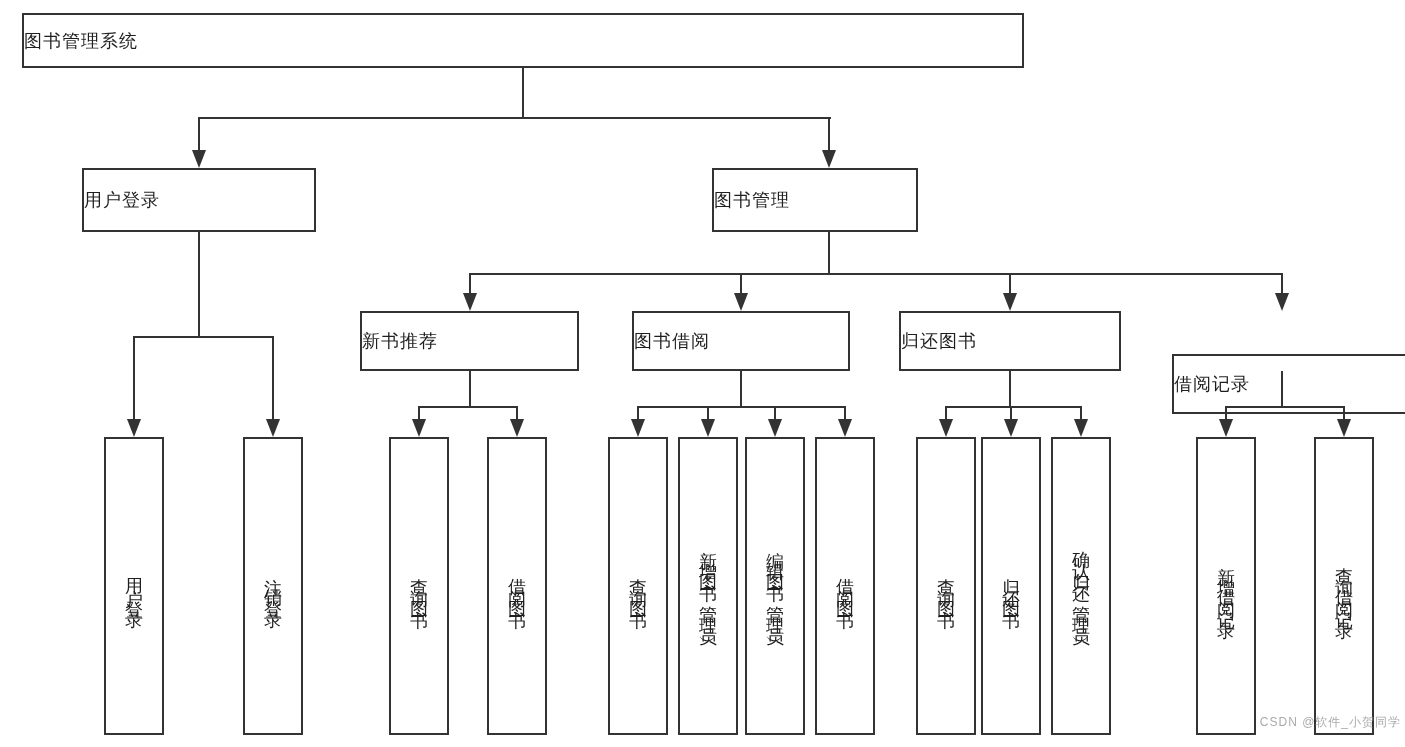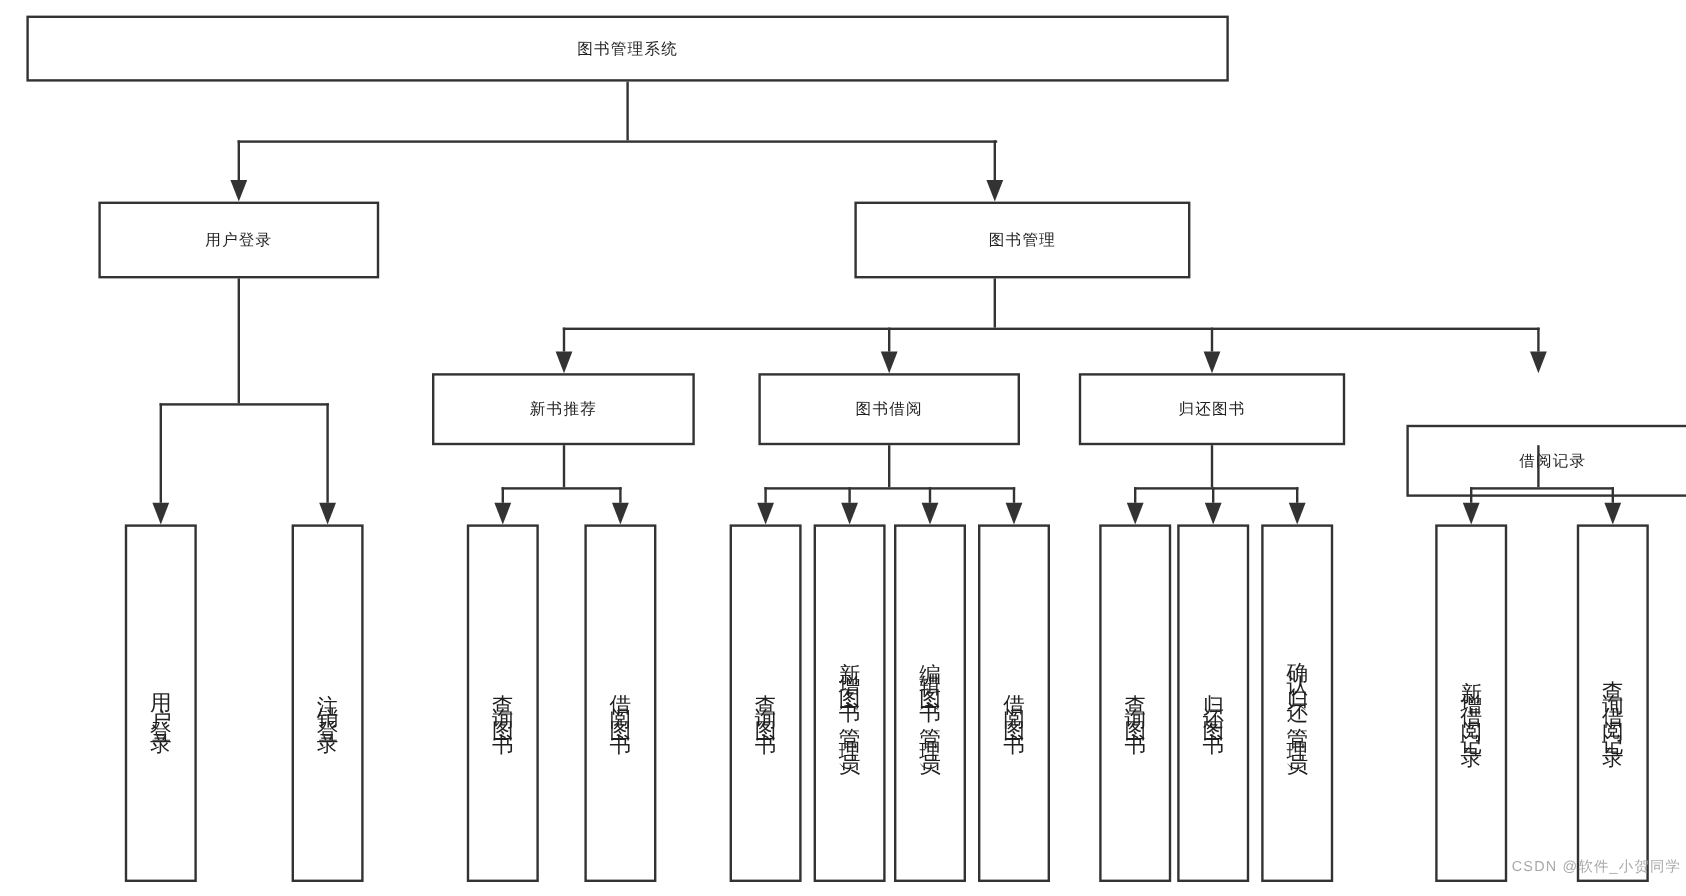--- a/index.html
+++ b/index.html
@@ -4,22 +4,22 @@
 <style>
   :root{
     --line:#333333; --text:#1f1f1f; --watermark:#9b9b9b; --bg:#ffffff;
   }
   *{margin:0;padding:0;box-sizing:border-box;}
   body{background:#fff;font-family:"Liberation Sans","DejaVu Sans",sans-serif;}
   .canvas{position:relative;width:1405px;height:747px;background:var(--bg);overflow:hidden;}
 
   .node{
     position:absolute;background:#fff;border:2px solid var(--line);
-    display:flex;align-items:center;justify-content:center;
-    color:var(--text);font-size:13px;letter-spacing:1px;
+    display:flex;align-items:center;
+    color:var(--text);font-size:18px;letter-spacing:1px;
   }
   .vnode{
     position:absolute;background:#fff;border:2px solid var(--line);
     display:flex;align-items:center;justify-content:center;
     color:var(--text);
   }
   .vlabel{
     writing-mode:vertical-rl;text-orientation:mixed;
     font-size:18px;letter-spacing:11px;line-height:1;
     color:var(--text);white-space:nowrap;
@@ -48,21 +48,21 @@
   <div class="vline" style="left:522px;top:68px;height:49px;"></div>
   <div class="hline" style="left:198px;top:117px;width:633px;"></div>
   <div class="vline" style="left:198px;top:117px;height:33px;"></div>
   <div class="arrowhead" style="left:192px;top:150px;"></div>
   <div class="vline" style="left:828px;top:117px;height:33px;"></div>
   <div class="arrowhead" style="left:822px;top:150px;"></div>
 
   <div class="node" style="left:82px;top:168px;width:234px;height:64px;">
     <span>用户登录</span>
   </div>
-  <div class="node" style="left:712px;top:168px;width:280px;height:64px;">
+  <div class="node" style="left:712px;top:168px;width:206px;height:64px;">
     <span>图书管理</span>
   </div>
 
   <div class="vline" style="left:198px;top:232px;height:104px;"></div>
   <div class="hline" style="left:133px;top:336px;width:141px;"></div>
   <div class="vline" style="left:133px;top:336px;height:83px;"></div>
   <div class="arrowhead" style="left:127px;top:419px;"></div>
   <div class="vline" style="left:272px;top:336px;height:83px;"></div>
   <div class="arrowhead" style="left:266px;top:419px;"></div>
 

